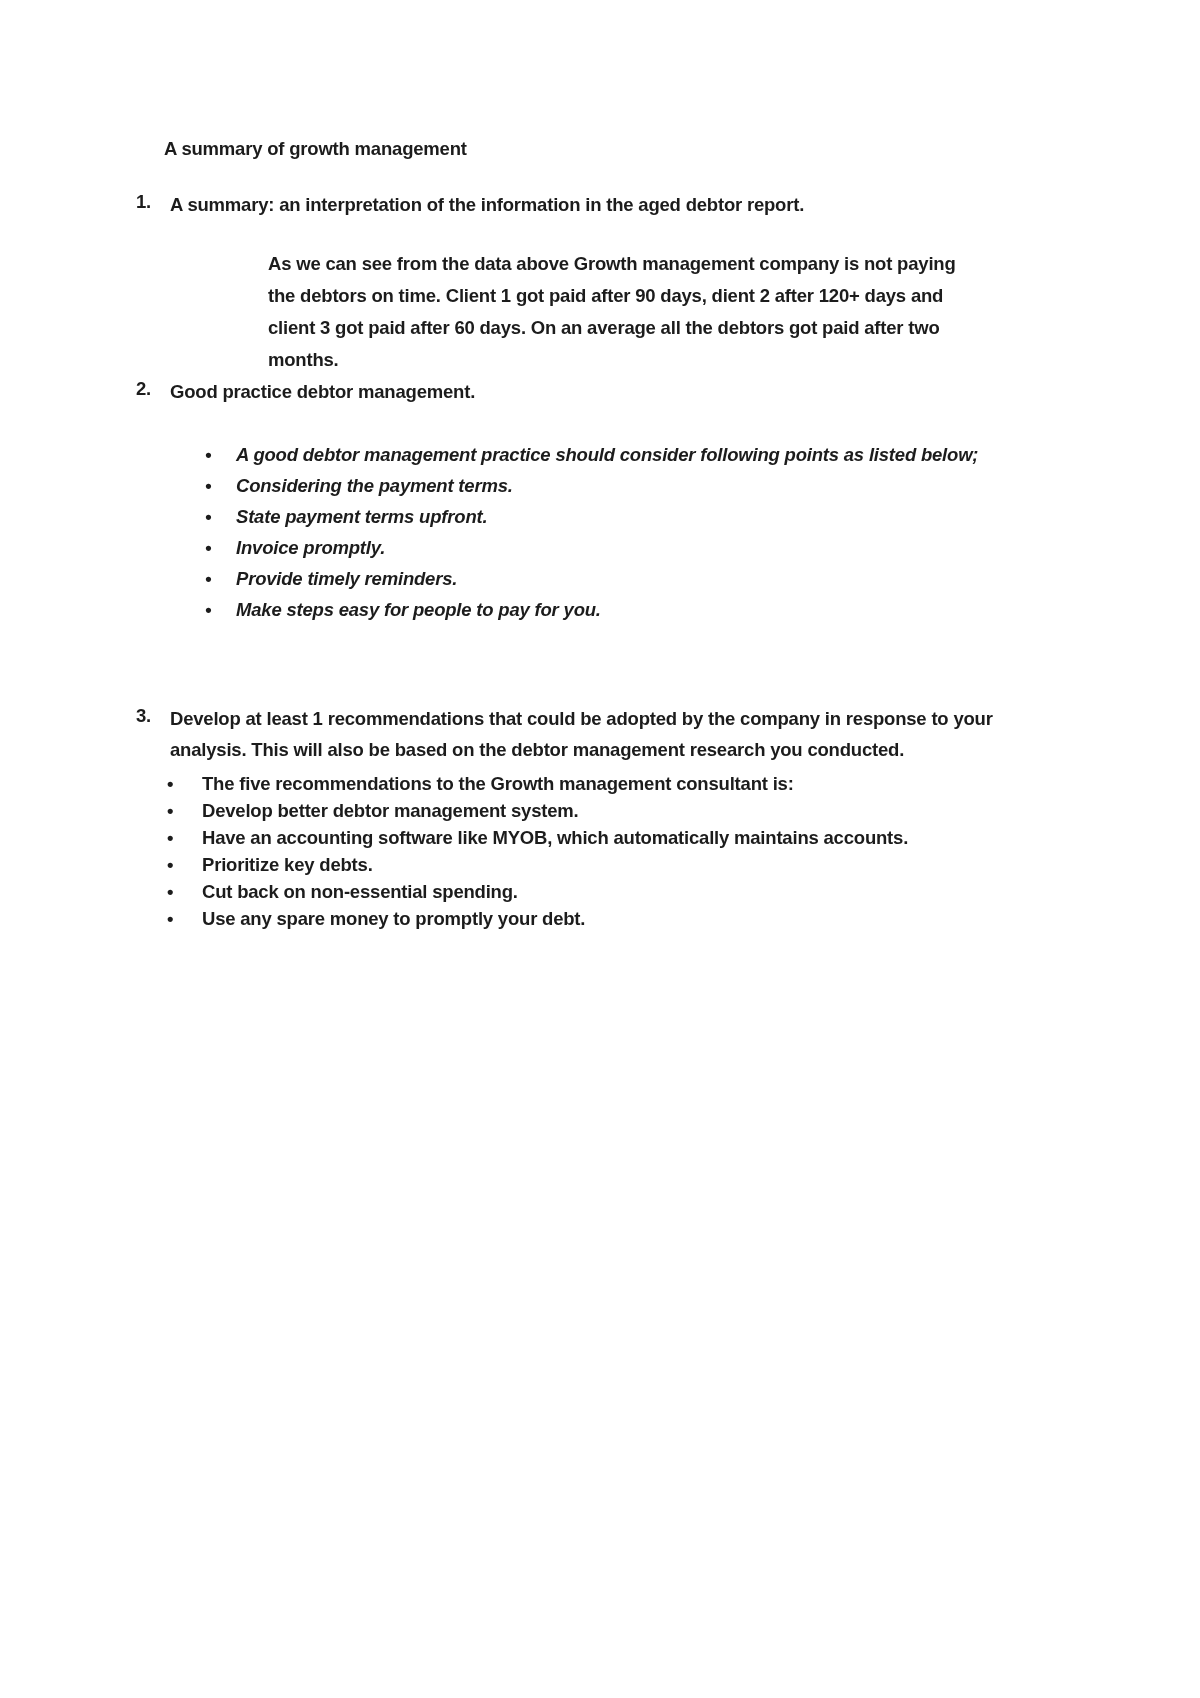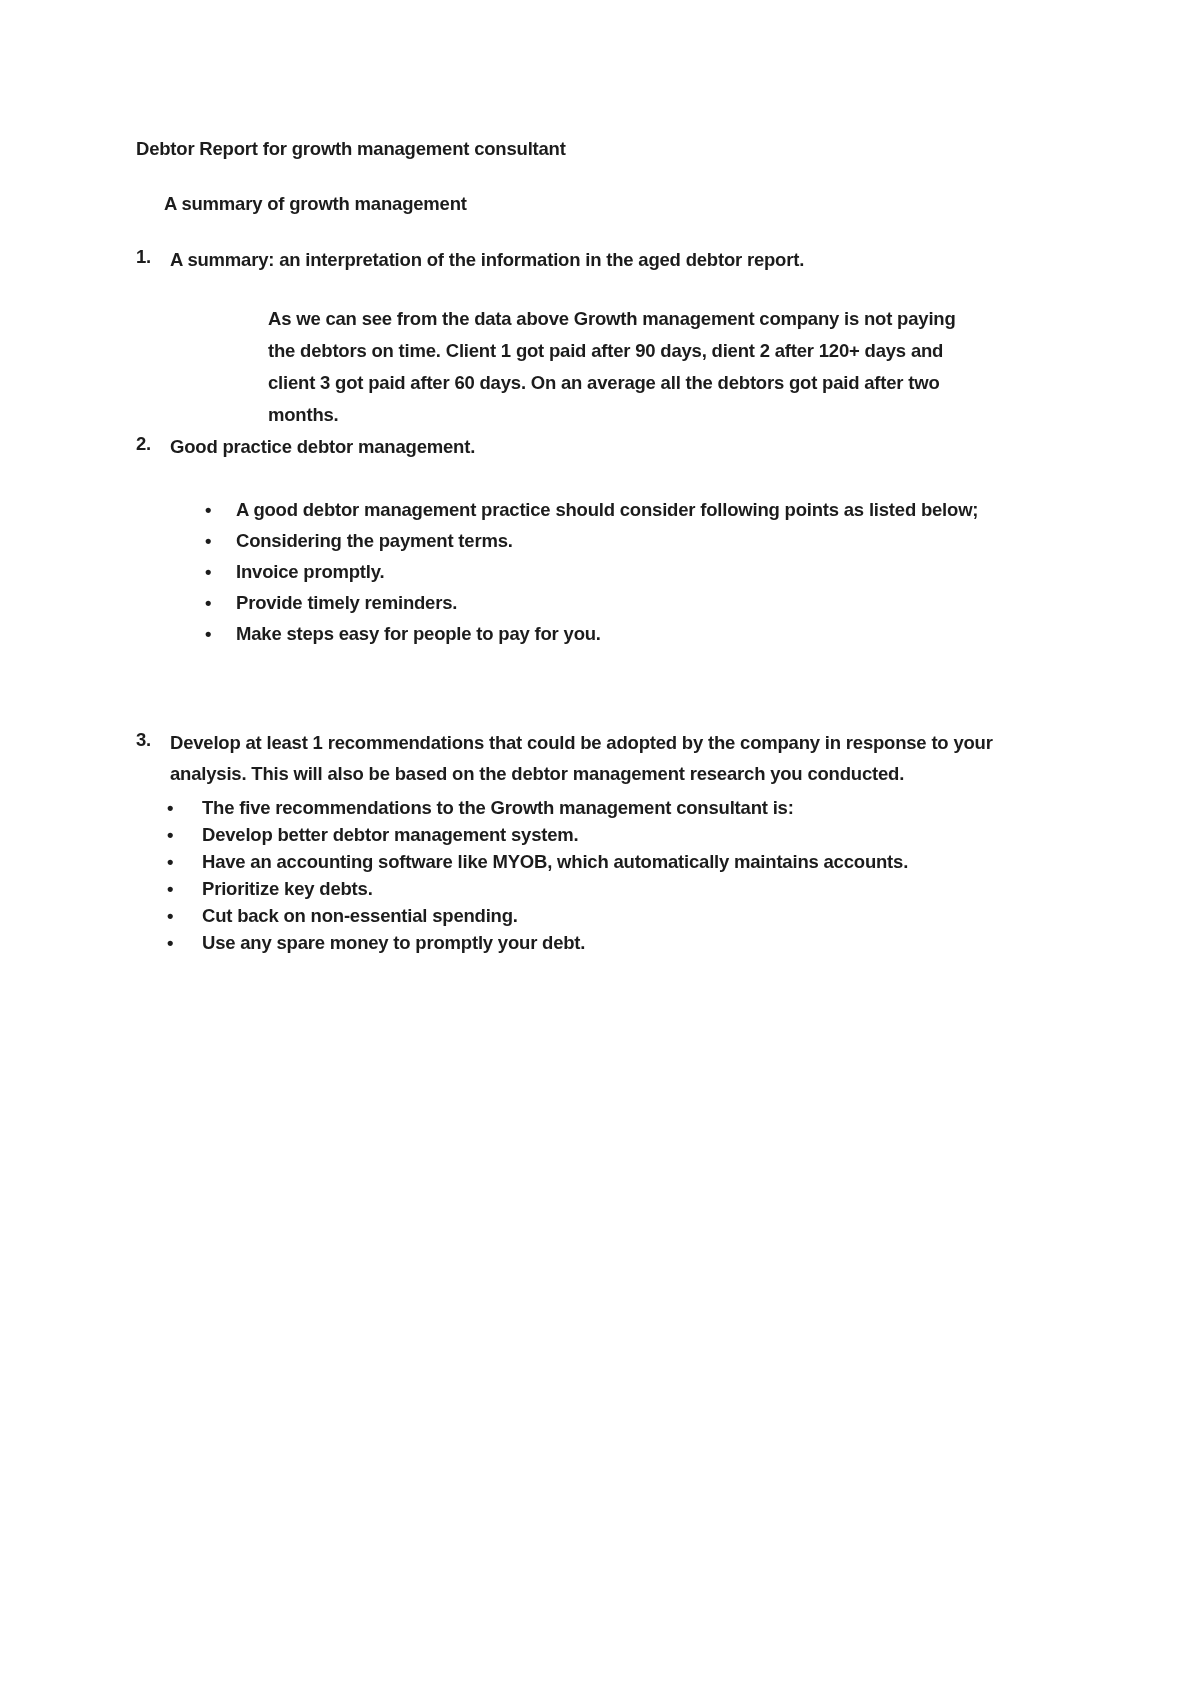--- a/index.html
+++ b/index.html
@@ -59,38 +59,37 @@
     align-items: flex-start;
   }
   .bullet-list li::before {
     content: "\2022";
     flex: none;
   }
   .list1 {
     margin-left: 69px;
     margin-bottom: 78px;
   }
-  .list1 li { line-height: 31px; }
+  .list1 li { line-height: 31px; font-style: italic; }
   .list1 li::before { width: 31px; }
   .list1 .li-text { max-width: 762px; }
   .sec3 .num-body { max-width: 842px; }
   .sec3 { margin-bottom: 5px; }
   .list2 {
     margin-left: 31px;
   }
   .list2 li { line-height: 27px; }
   .list2 li::before { width: 35px; }
   .list2 .li-text { max-width: 880px; }
 </style>
 </head>
 <body>
 
 <div class="doc">
 
-  <h1 class="title">Debtor Report for growth management consultant</h1>
 
   <p class="subtitle">A summary of growth management</p>
 
   <div class="num-item sec1">
     <span class="num">1.</span>
     <div class="num-body">A summary: an interpretation of the information in the aged debtor report.</div>
   </div>
 
   <p class="indent-para">As we can see from the data above Growth management company is not paying the debtors on time. Client 1 got paid after 90 days, dient 2 after 120+ days and client 3 got paid after 60 days. On an average all the debtors got paid after two months.</p>
 
@@ -98,20 +97,23 @@
     <span class="num">2.</span>
     <div class="num-body">Good practice debtor management.</div>
   </div>
 
   <ul class="bullet-list list1">
     <li>
         <span class="li-text">A good debtor management practice should consider following points as listed below;</span>
       </li>
     <li>
         <span class="li-text">Considering the payment terms.</span>
+      </li>
+    <li>
+        <span class="li-text">State payment terms upfront.</span>
       </li>
     <li>
         <span class="li-text">Invoice promptly.</span>
       </li>
     <li>
         <span class="li-text">Provide timely reminders.</span>
       </li>
     <li>
         <span class="li-text">Make steps easy for people to pay for you.</span>
       </li>

